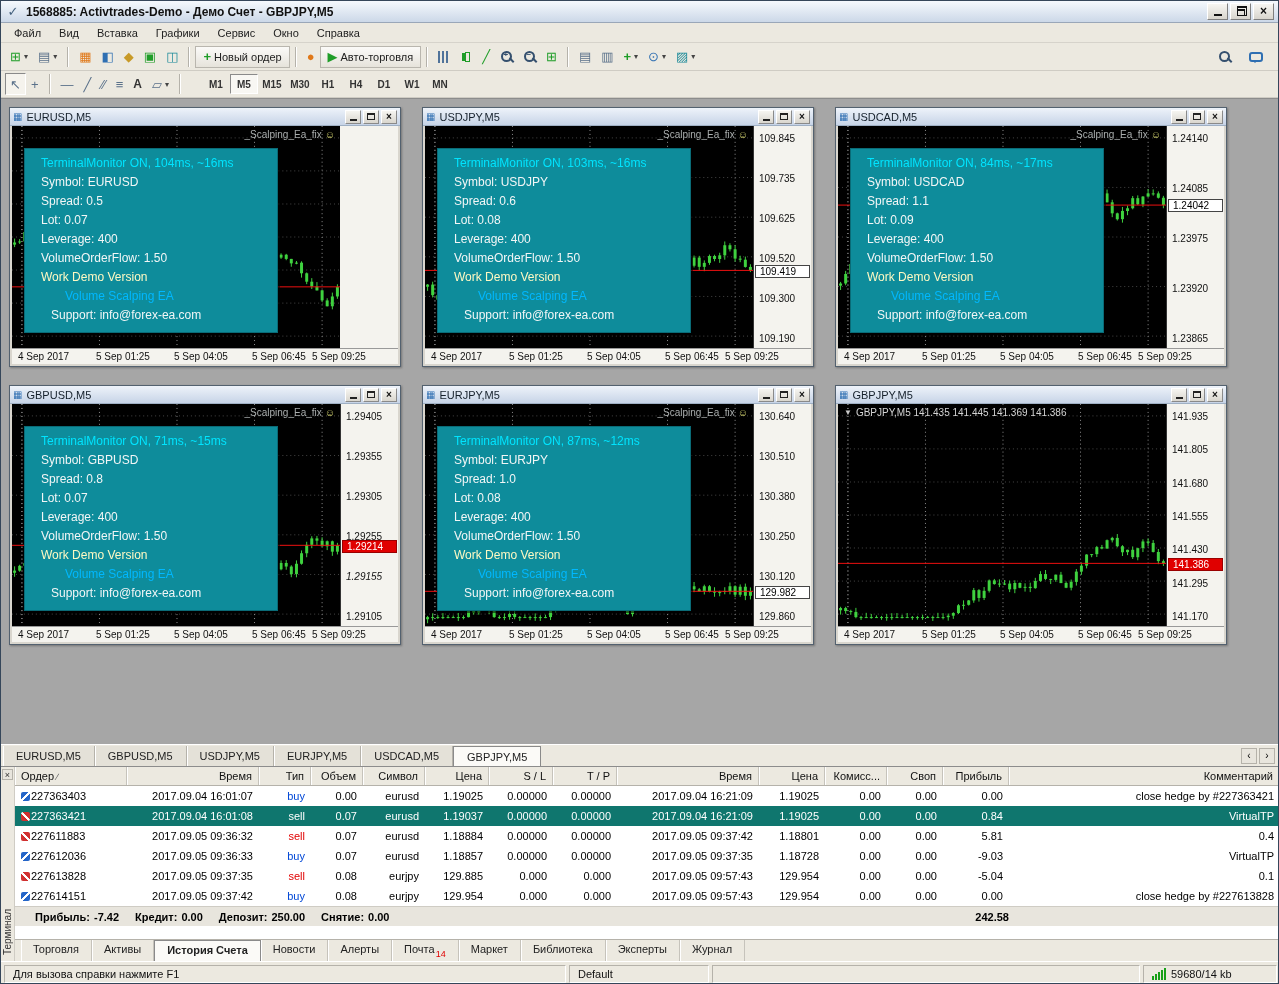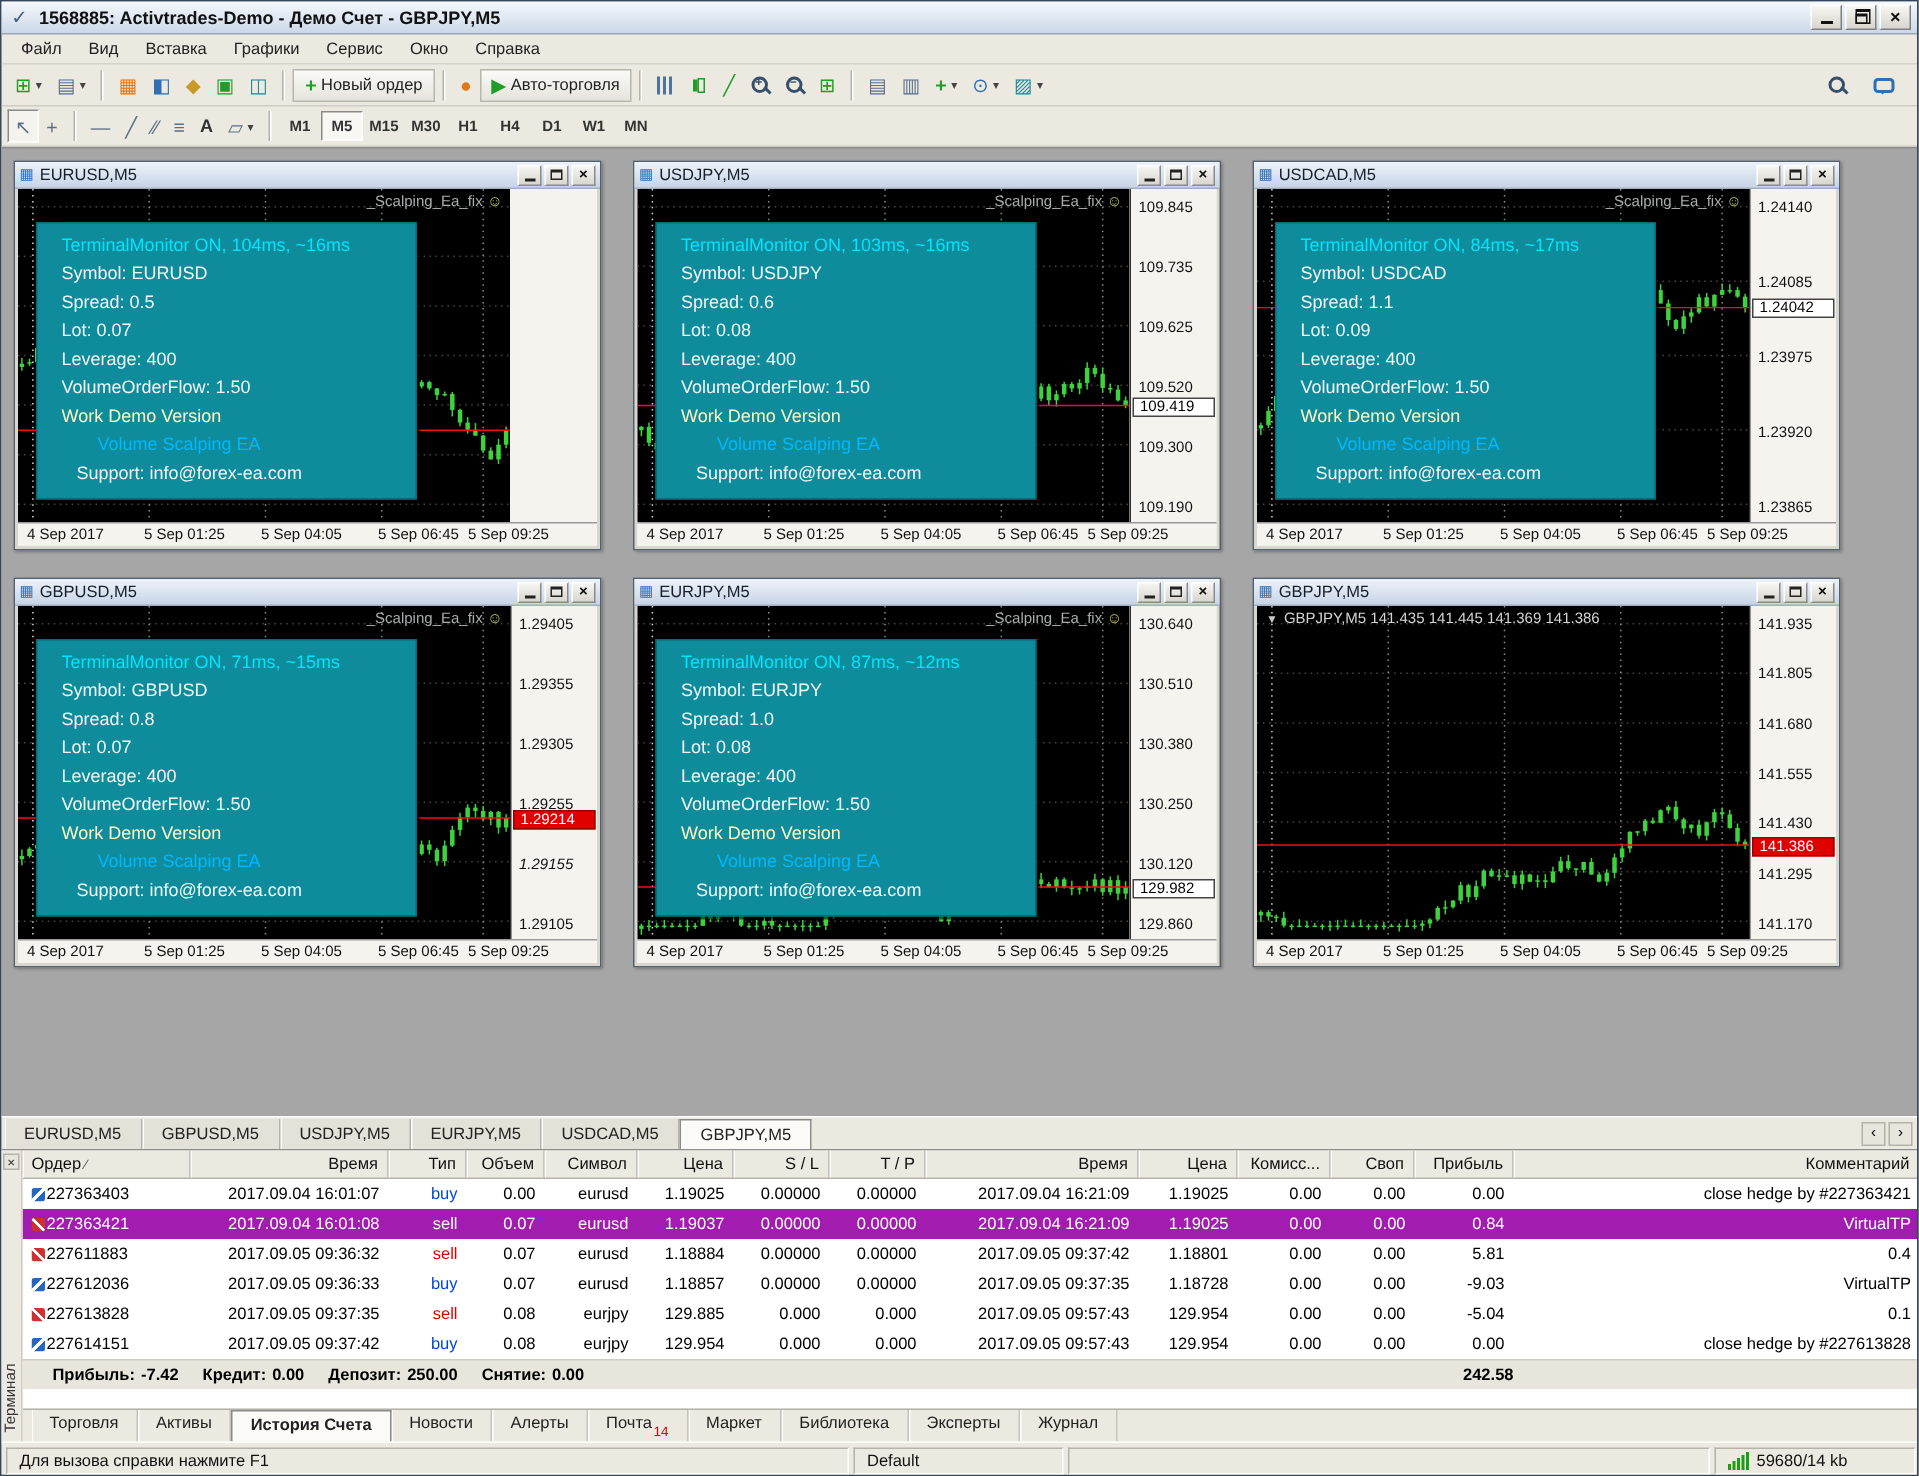--- a/index.html
+++ b/index.html
@@ -37,21 +37,21 @@
   .mag::before{content:'';position:absolute;left:1px;top:1px;width:7px;height:7px;border:2px solid #35506e;border-radius:50%}
   .mag::after{content:'';position:absolute;right:0;bottom:0;width:6px;height:2px;background:#35506e;transform:rotate(45deg);transform-origin:right bottom}
   .mag .sign{position:absolute;left:3.5px;top:0.5px;font-size:8px;font-weight:bold;color:#35506e;line-height:8px}
   .bubble{position:relative;width:14px;height:10px;border:2px solid #2f6fb2;border-radius:3px;display:inline-block}
   .bubble::after{content:'';position:absolute;left:1px;bottom:-6px;border:3px solid transparent;border-top-color:#2f6fb2}
   .ic-bars{width:12px;height:12px;background:repeating-linear-gradient(90deg,#50739a 0 2px,transparent 2px 4px);display:inline-block}
   .ic-candle{position:relative;width:12px;height:12px;display:inline-block}
   .ic-candle::before{content:'';position:absolute;left:2px;top:2px;width:3px;height:8px;background:#1f9d28}
   .ic-candle::after{content:'';position:absolute;right:2px;top:1px;width:3px;height:8px;border:1px solid #1f9d28}
   .tb-right{margin-left:auto;display:flex;align-items:center;gap:8px;padding-right:6px}
-  .tf-group{display:inline-flex;}
+  .tf-group{display:inline-flex;margin-left:16px}
   .tf-btn{width:28px;height:20px;border:1px solid transparent;background:none;font:bold 10px "Liberation Sans",sans-serif;color:#333}
   .tf-btn.active{border:1px solid;border-color:#8a8a8a #fff #fff #8a8a8a;background:#f8f7f3}
   .boxed-letter{font-weight:bold;font-size:12px;color:#333}
 
   
   .mdi{position:absolute;left:0;top:97px;width:1279px;height:646px;background:#a6a6a6;border-top:1px solid #8c8c8c;overflow:hidden}
   .chart-window{position:absolute;width:392px;height:260px;background:#d9d6ce;border:1px solid #53616f;box-shadow:1px 1px 2px rgba(0,0,0,.3)}
   .cw-titlebar{height:18px;display:flex;align-items:center;gap:4px;padding:0 3px;background:linear-gradient(#eef3fa,#c7d4e7);border-bottom:1px solid #9fb0c4}
   .cw-icon{font-size:10px;color:#2f6fb2;line-height:1}
   .cw-title{font-size:11px;color:#15202b}
@@ -91,21 +91,21 @@
   .term-side{width:14px;background:#ece9e0;border-right:1px solid #cfccc4;position:relative;flex:0 0 auto}
   .term-close{position:absolute;top:2px;left:1px;width:11px;height:11px;font-size:9px;line-height:8px;border:1px solid #b5b2aa;background:#e8e5dd;padding:0;color:#333}
   .term-vlabel{position:absolute;bottom:6px;left:1px;writing-mode:vertical-rl;transform:rotate(180deg);font-size:10px;color:#333}
   .term-main{flex:1;display:flex;flex-direction:column;min-width:0}
   .t-head{display:flex;height:19px;background:#ece9e0;border-bottom:1px solid #b5b2aa;flex:0 0 auto}
   .th{height:18px;line-height:18px;padding:0 6px;text-align:right;border-right:1px solid #c6c3bb;box-shadow:inset 1px 0 0 #fff;color:#111;white-space:nowrap;overflow:hidden}
   .th.left{text-align:left}
   .th.flex,.td.flex{flex:1}
   .sort{color:#555;font-size:9px}
   .t-row{display:flex;height:20px;align-items:center;flex:0 0 auto}
-  .t-row.sel{background:#a21caf;color:#fff}
+  .t-row.sel{background:#0f766e;color:#fff}
   .t-row.sel .ty-buy,.t-row.sel .ty-sell{color:#fff}
   .td{display:inline-flex;justify-content:flex-end;align-items:center;padding:0 6px;white-space:nowrap;overflow:hidden}
   .td.left{justify-content:flex-start;gap:1px}
   .ty-buy{color:#0047d6}
   .ty-sell{color:#e00000}
   .row-ic{width:9px;height:9px;border-radius:2px;flex:0 0 auto}
   .row-ic.buy{background:linear-gradient(315deg,transparent 42%,#fff 42%,#fff 58%,transparent 58%),#2465c8}
   .row-ic.sell{background:linear-gradient(45deg,transparent 42%,#fff 42%,#fff 58%,transparent 58%),#d03030}
   .t-summary{height:20px;display:flex;align-items:center;background:#e8e5dd;border-top:1px solid #cfccc4;font-weight:bold;position:relative;flex:0 0 auto}
   .sum-left{padding-left:20px;display:flex;gap:16px}

